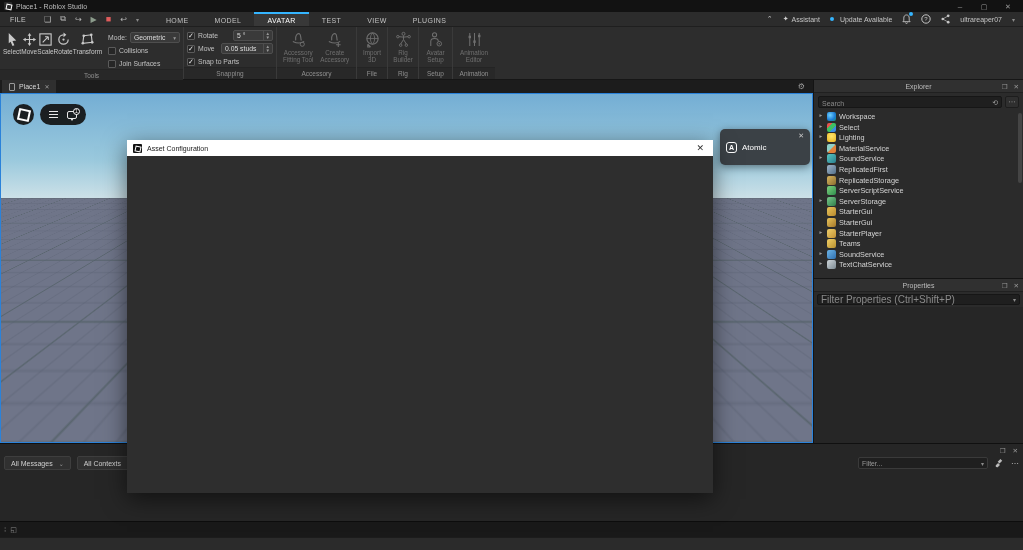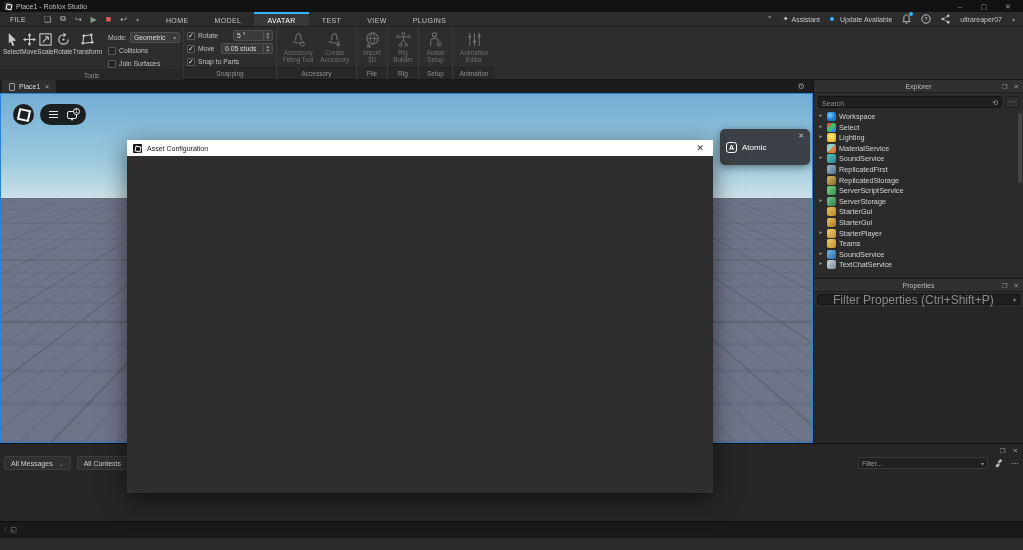--- a/index.html
+++ b/index.html
@@ -126,21 +126,21 @@
   .ei-starter-gui{background:linear-gradient(135deg,#e8c35a,#b98a2e);}
   .ei-starter-pack{background:linear-gradient(135deg,#e8c35a,#a5782a);}
   .ei-starter-player{background:linear-gradient(135deg,#f0cf6a,#c09035);}
   .ei-teams{background:linear-gradient(135deg,#f2d066,#b8902f);}
   .ei-sound-service{background:linear-gradient(135deg,#6db5e8,#2f6fae);}
   .ei-text-chat-service{background:linear-gradient(135deg,#cfd6da,#7c8a93);}
 
   .props-panel{height:165px;display:flex;flex-direction:column;border-top:1px solid #141414;}
   .filter-row{padding:2px 3px;}
   .filter-box{display:flex;align-items:center;background:#1f1f1f;border:1px solid #161616;border-radius:2px;height:11px;padding:0 3px;}
-  .filter-box input{flex:1;background:transparent;border:0;outline:0;color:#ddd;font-size:12px;margin-left:12px;}
+  .filter-box input{flex:1;background:transparent;border:0;outline:0;color:#ddd;font-size:10px;}
   .filter-box input::placeholder{color:#8a8a8a;}
   .fb-caret::before{content:"▾";color:#8a8a8a;font-size:6px;}
   .props-body{flex:1;background:#262626;}
 
   
   .output{position:absolute;left:0;top:443px;width:1023px;height:78px;background:#262626;border-top:1px solid #101010;}
   .out-head{position:absolute;right:5px;top:3px;display:flex;gap:7px;color:#9a9a9a;}
   .out-row{position:absolute;left:4px;top:12px;display:flex;gap:6px;}
   .out-dd{background:#303030;border:1px solid #3e3e3e;border-radius:2px;height:14px;display:flex;align-items:center;gap:6px;padding:0 6px;color:#cfcfcf;font-size:7px;cursor:pointer;}
   .out-dd .od-caret::before{content:"⌄";font-size:6px;color:#9a9a9a;}

